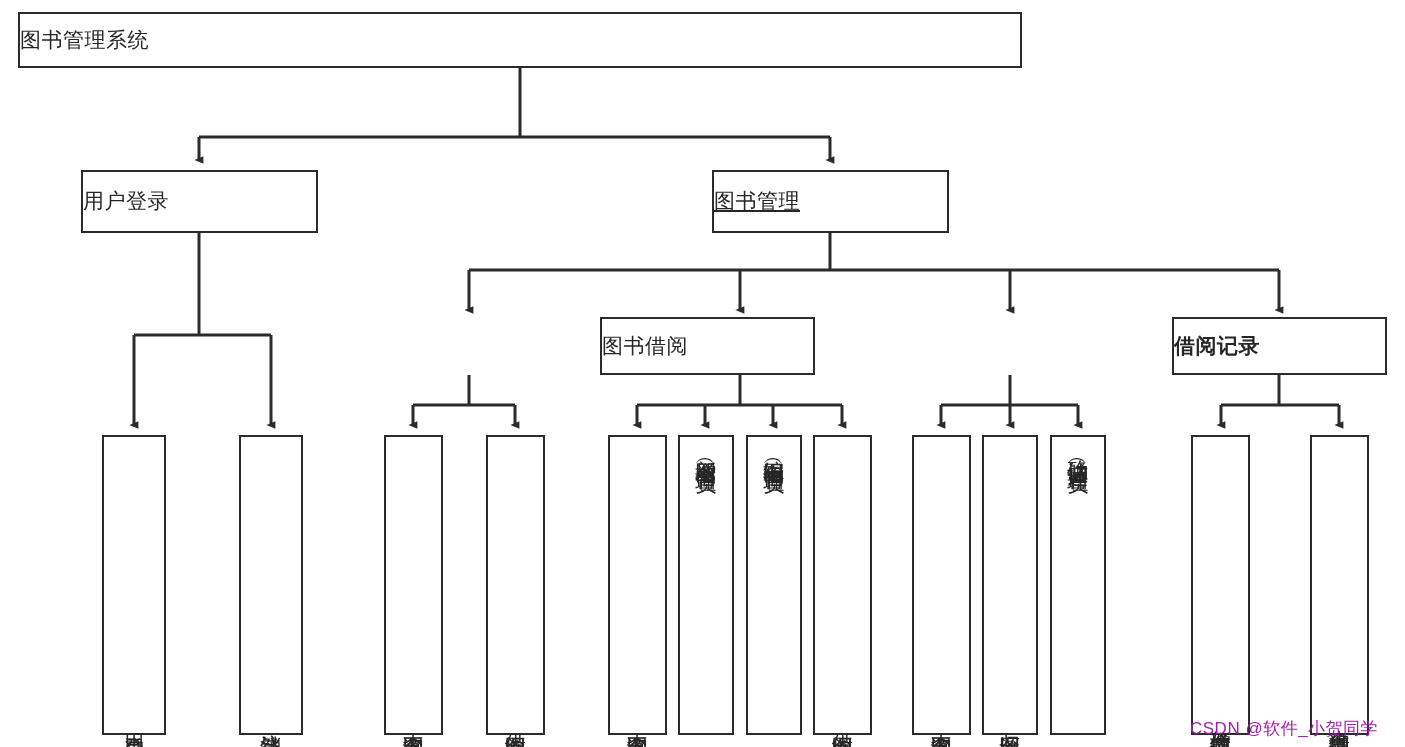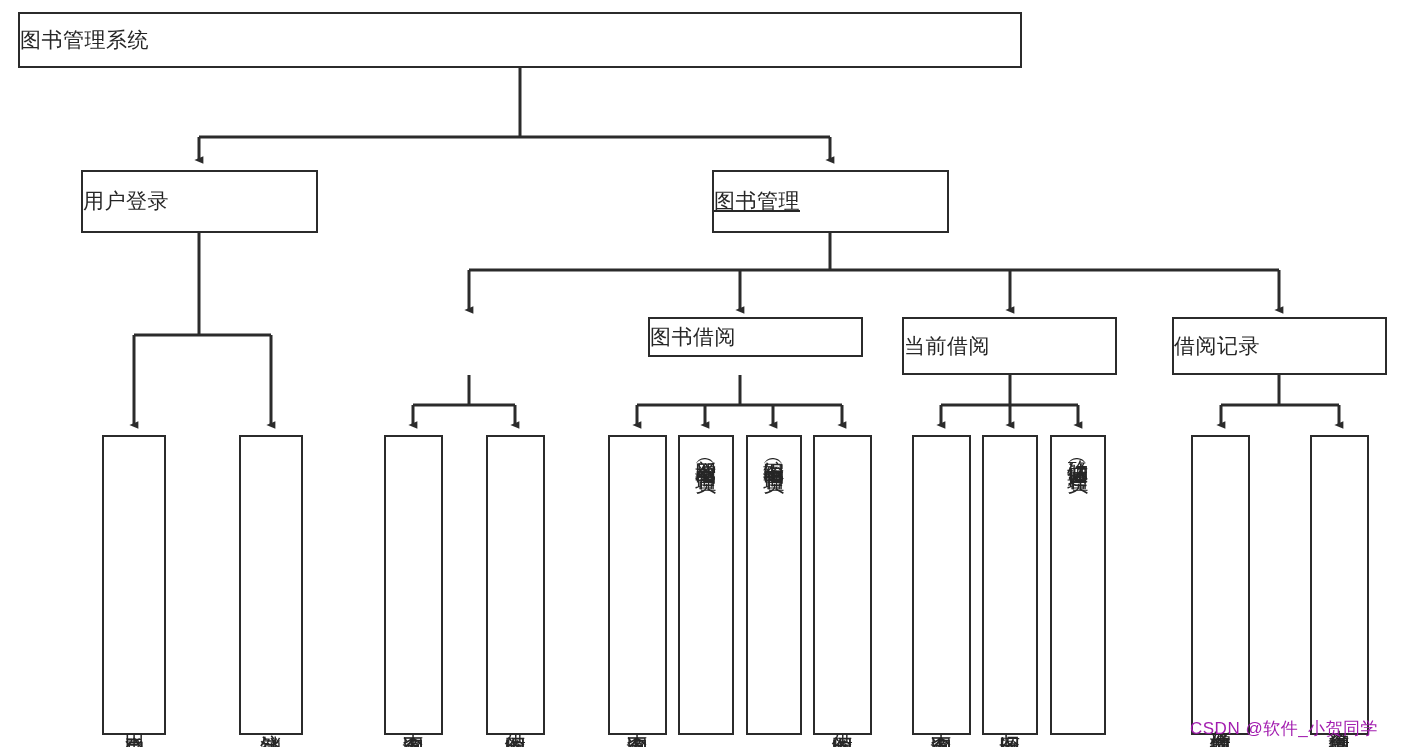--- a/index.html
+++ b/index.html
@@ -136,29 +136,26 @@
 
   <div class="node horizontal" style="left:81px; top:170px; width:237px; height:63px;">
     <span class="node-label">用户登录</span>
   </div>
 
   <div class="node horizontal" style="left:712px; top:170px; width:237px; height:63px;text-decoration:underline;">
     <span class="node-label">图书管理</span>
   </div>
 
 
-  <div class="node horizontal" style="left:648px; top:317px; width:215px; height:40px;">
+  <div class="node horizontal" style="left:600px; top:317px; width:215px; height:58px;">
     <span class="node-label">图书借阅</span>
   </div>
 
-  <div class="node horizontal" style="left:902px; top:317px; width:215px; height:58px;">
-    <span class="node-label">当前借阅</span>
-  </div>
-
-  <div class="node horizontal" style="left:1172px; top:317px; width:215px; height:58px;">
+
+  <div class="node horizontal" style="left:1172px; top:317px; width:215px; height:58px;font-weight:bold;">
     <span class="node-label">借阅记录</span>
   </div>
 
   <div class="node vertical bottomish" style="left:102px; top:435px; width:64px; height:300px;">
     <span class="node-label">用户登录</span>
   </div>
 
   <div class="node vertical bottomish" style="left:239px; top:435px; width:64px; height:300px;">
     <span class="node-label">注销登录</span>
   </div>

